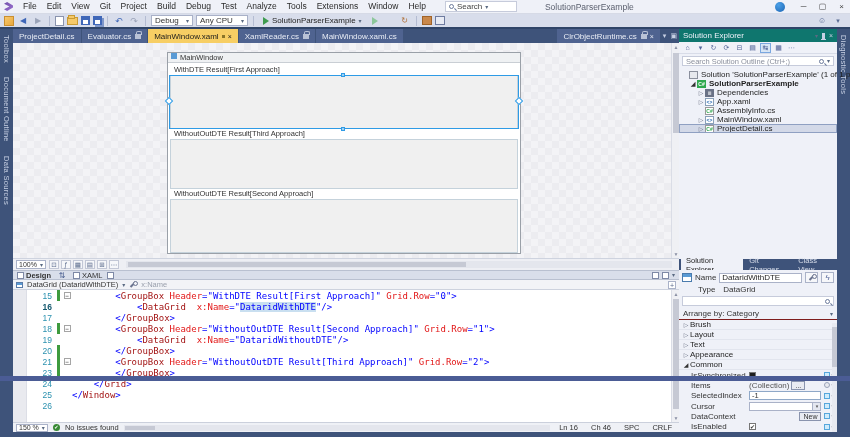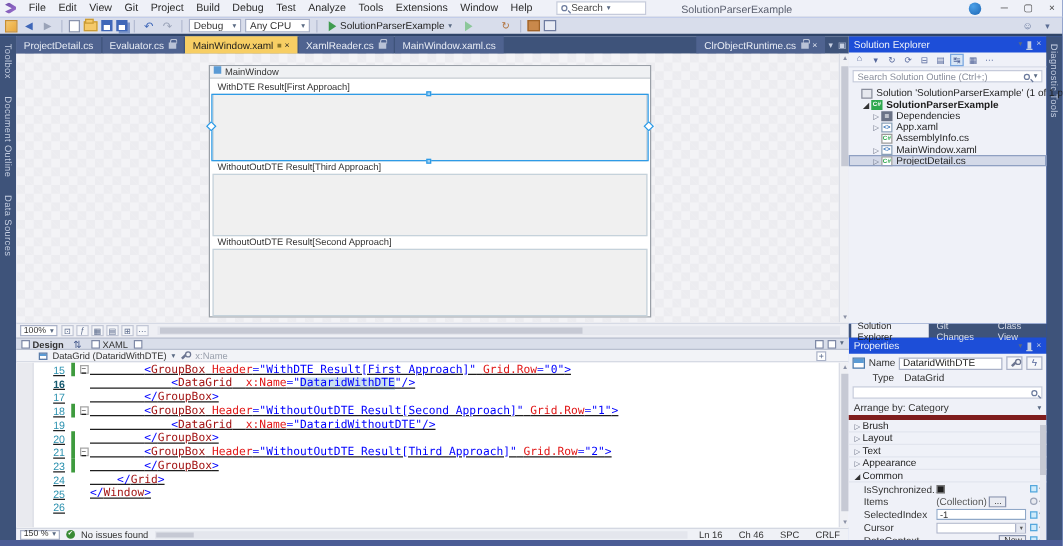--- a/index.html
+++ b/index.html
@@ -1,18 +1,18 @@
 <!DOCTYPE html>
 <html><head>
 <meta charset="utf-8">
 <style>
   *{margin:0;padding:0;box-sizing:border-box;}
   html,body{width:850px;height:437px;overflow:hidden;}
   body{font-family:"Liberation Sans",sans-serif;font-size:9px;color:#1e1e1e;background:#3E537A;}
-  #app{position:relative;width:850px;height:437px;background:#1d4ed8;}
+  #app{position:relative;width:850px;height:381px;background:#0f766e;}
 
   
   #titlebar{position:absolute;left:0;top:0;width:850px;height:14px;background:#EFF1F8;display:flex;align-items:center;border-bottom:1px solid #D6DAE6;}
   #vslogo{width:9px;height:9px;margin:0 5px 0 4px;background:linear-gradient(135deg,#7252AA,#9B6FD0);clip-path:polygon(0 20%,35% 0,100% 40%,100% 60%,35% 100%,0 80%,60% 50%);}
   .menu-item{padding:0 5px;font-size:8.5px;color:#2b2b2b;line-height:13px;}
   #search-box{display:flex;align-items:center;gap:3px;margin-left:14px;width:72px;height:11px;background:#fff;border:1px solid #C6CBDB;padding:0 3px;font-size:8px;color:#444;}
   .mag{width:5px;height:5px;border:1px solid #6B7A9C;border-radius:50%;position:relative;flex:none;}
   .mag::after{content:"";position:absolute;left:4px;top:4px;width:3px;height:1px;background:#6B7A9C;transform:rotate(45deg);}
   .chev{display:inline-block;font-size:6px;color:#5A6活A83;color:#5A6A83;line-height:1;}
   .chev::before{content:"▾";}
@@ -87,33 +87,33 @@
 
   
   #splitbar{height:10px;background:#D9DEEA;border-top:1px solid #B9C0D0;border-bottom:1px solid #B9C0D0;display:flex;align-items:center;gap:5px;padding:0 4px;flex:none;font-size:7.5px;color:#333;}
   .split-tab{display:flex;align-items:center;gap:2px;}
   .split-tab b{font-weight:bold;}
   .mini-ic{width:7px;height:7px;border:1px solid #7E89A6;background:#fff;display:inline-block;}
   .i-swap::before{content:"⇅";font-size:8px;color:#44598C;}
   #splitbar-right{margin-left:auto;display:flex;gap:3px;}
 
   
-  #breadcrumb{height:10px;background:#F2F3F7;border-bottom:1px solid #CDD2DE;display:flex;align-items:center;gap:4px;padding:0 18px;flex:none;font-size:7.5px;color:#333;}
+  #breadcrumb{height:10px;background:#F2F3F7;border-bottom:1px solid #CDD2DE;display:flex;align-items:center;gap:4px;padding:0 3px;flex:none;font-size:7.5px;color:#333;}
   .grid-ic{width:7px;height:6px;background:linear-gradient(#5A9BD5 0 2px,#fff 2px),linear-gradient(90deg,#9ab 0 1px,transparent 1px);background-size:100% 100%,33% 100%;border:1px solid #5A7BA8;}
   .wrench{width:8px;height:8px;position:relative;}
   .wrench::before{content:"";position:absolute;left:3px;top:0;width:2px;height:7px;background:#6B7490;transform:rotate(45deg);}
   .wrench::after{content:"";position:absolute;left:4px;top:0;width:3px;height:3px;border:1px solid #6B7490;border-radius:50%;background:#F2F3F7;}
   #xname{color:#9aa0ad;}
   #bc-right{margin-left:auto;display:flex;gap:2px;}
   .plusbox{width:8px;height:8px;border:1px solid #AAB2C8;background:#fff;font-size:7px;line-height:7px;text-align:center;color:#5A6A8C;}
 
   
   #code{flex:1;position:relative;background:#fff;overflow:hidden;flex:none;height:132px;}
   #indicator-margin{position:absolute;left:0;top:0;bottom:0;width:14px;background:#E9EAEF;border-right:1px solid #DCDEE6;}
-  #code-lines{position:absolute;left:14px;top:0;right:8px;text-decoration:underline;}
+  #code-lines{position:absolute;left:14px;top:0;right:8px;}
   .cl{display:flex;align-items:center;height:11px;font-family:"DejaVu Sans Mono",monospace;font-size:9px;white-space:pre;}
   .cl .num{width:30px;text-align:right;padding-right:5px;color:#2B91AF;font-family:"Liberation Sans",sans-serif;font-size:8.5px;flex:none;}
   .cl .num.cur{color:#14586E;font-weight:bold;}
   .cl .barslot{width:5px;height:11px;flex:none;position:relative;}
   .cl .barslot .gbar{position:absolute;left:0;top:0;width:3px;height:11px;background:#3E9B3E;}
   .cl .foldslot{width:10px;flex:none;display:flex;align-items:center;justify-content:center;}
   .fold{width:7px;height:7px;border:1px solid #A5A5A5;background:#fff;font-size:6px;line-height:5px;text-align:center;color:#333;}
   .tk-p{color:#000;} .tk-d{color:#0000FF;} .tk-e{color:#A31515;} .tk-a{color:#E21717;} .tk-v{color:#0000FF;}
   .tk-h{color:#0000FF;background:#C9DFF0;}
 
@@ -155,21 +155,21 @@
 
   
   #props-body{background:#EFF1F8;flex:1;position:relative;}
   #prop-name-row{display:flex;align-items:center;gap:3px;padding:2px 3px 1px 3px;}
   .dgic{width:10px;height:9px;background:linear-gradient(#5A9BD5 0 3px,#fff 3px);border:1px solid #4A7BAD;flex:none;}
   .plabel{font-size:8px;color:#333;}
   #prop-name-input{flex:1;height:10px;background:#fff;border:1px solid #AAB2C8;font-size:8px;padding:0 2px;display:flex;align-items:center;overflow:hidden;}
   .pbtn{width:13px;height:11px;border:1px solid #AAB2C8;background:#F6F7FA;display:inline-flex;align-items:center;justify-content:center;flex:none;font-size:8px;color:#54669A;}
   #prop-type-row{display:flex;gap:8px;padding:1px 3px 2px 19px;font-size:8px;color:#333;}
   #prop-search{margin:0 3px 2px 3px;height:10px;background:#fff;border:1px solid #C6CBDB;display:flex;align-items:center;padding:0 3px;}
-  #prop-arrange{display:flex;align-items:center;gap:3px;padding:1px 4px;font-size:8px;color:#333;border-bottom:4px solid #7f1d1d;justify-content:space-between;}
+  #prop-arrange{display:flex;align-items:center;gap:3px;padding:1px 4px;font-size:8px;color:#333;border-bottom:1px solid #7f1d1d;justify-content:space-between;}
   .cat{display:flex;align-items:center;height:10px;padding:0 3px;font-size:8px;color:#1e1e1e;border-bottom:1px solid #E2E5EE;}
   .prow{display:flex;align-items:center;height:10.3px;padding:0 3px 0 12px;font-size:8px;color:#333;}
   .prow .plbl{width:58px;flex:none;white-space:nowrap;overflow:hidden;}
   .prow .pval{flex:1;display:flex;align-items:flex-start;gap:2px;overflow:hidden;}
   .cb{width:7px;height:7px;border:1px solid #767676;background:#fff;display:inline-flex;align-items:center;justify-content:center;font-size:6px;line-height:1;}
   .cb.solid::after{content:"";width:5px;height:5px;background:#1e1e1e;}
   .ptext{height:9px;background:#fff;border:1px solid #8FA8C8;flex:1;font-size:7.5px;display:flex;align-items:center;padding:0 2px;}
   .pcombo{height:9px;background:#fff;border:1px solid #AAB2C8;flex:1;display:flex;align-items:center;justify-content:flex-end;}
   .pcombo .dd{width:8px;height:100%;background:#E4E7F0;border-left:1px solid #AAB2C8;font-size:5px;text-align:center;color:#555;}
   .pminibtn{border:1px solid #8A94AE;background:#E9EBF2;font-size:7px;padding:0 3px;height:9px;display:inline-flex;align-items:center;color:#333;}
@@ -476,28 +476,20 @@
             <span>ProjectDetail.cs</span>
           </div>
         </div>
     </div>
     <div id="se-tabs">
         <span class="setab active">Solution Explorer</span>
         <span class="setab">Git Changes</span>
         <span class="setab">Class View</span>
       </div>
 
-    <div class="panel-title">
-      <span>Properties</span>
-      <span class="pt-icons">
-        <span class="chev"></span>
-        <span class="pin"></span>
-        <span>×</span>
-      </span>
-    </div>
     <div id="props-body">
       <div id="prop-name-row">
         <span class="dgic"></span>
         <span class="plabel">Name</span>
         <span id="prop-name-input">DataridWithDTE</span>
         <span class="pbtn">
             <span class="wrench"></span>
           </span>
         <span class="pbtn">ϟ</span>
       </div>

